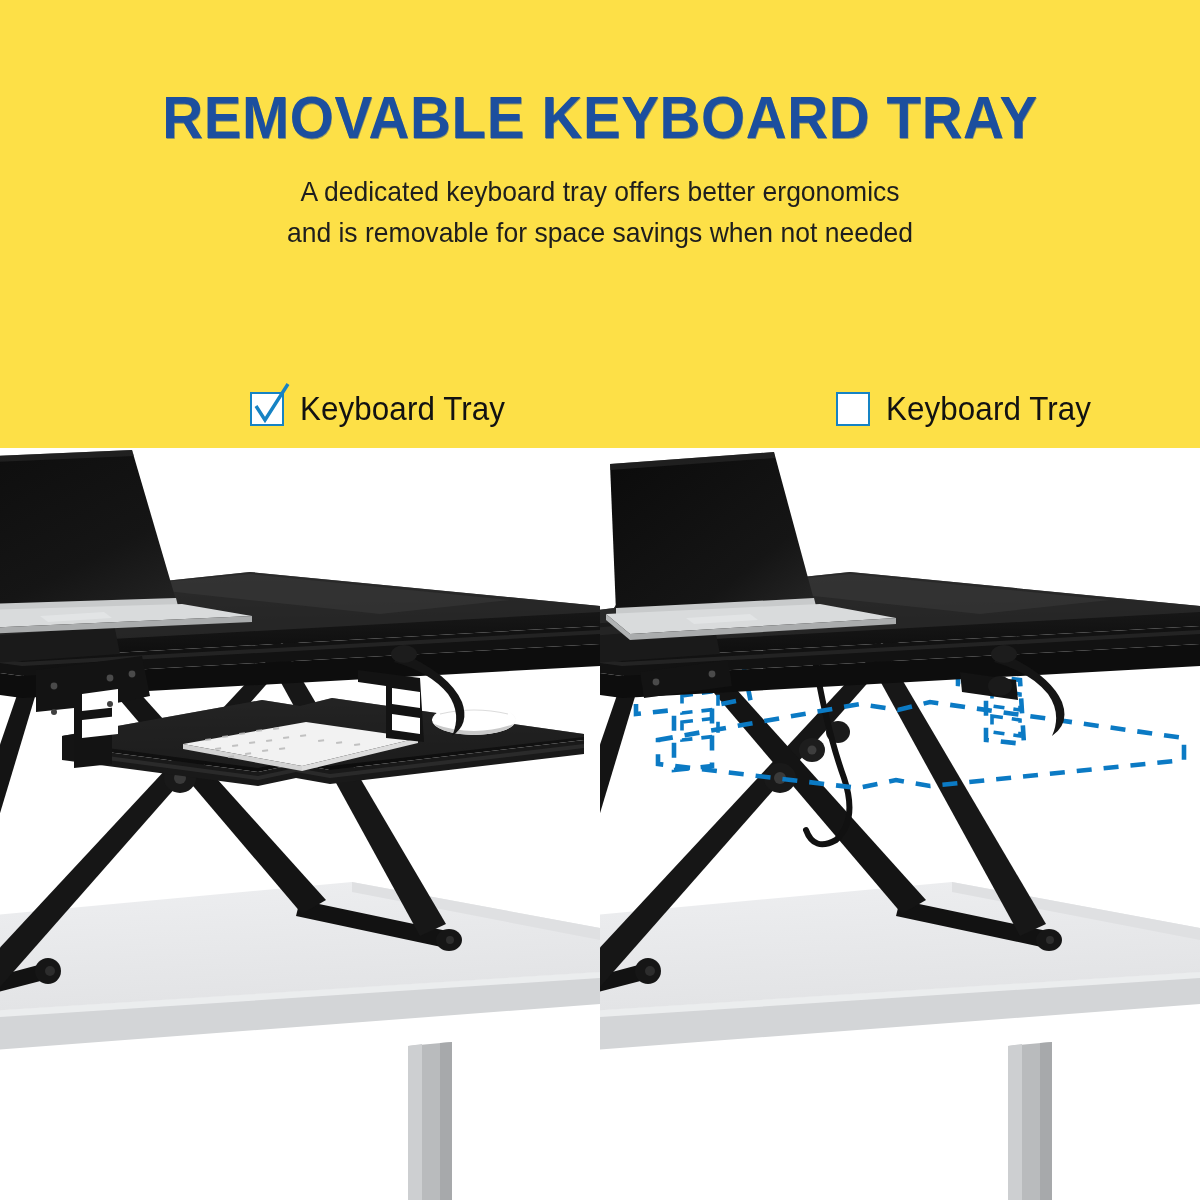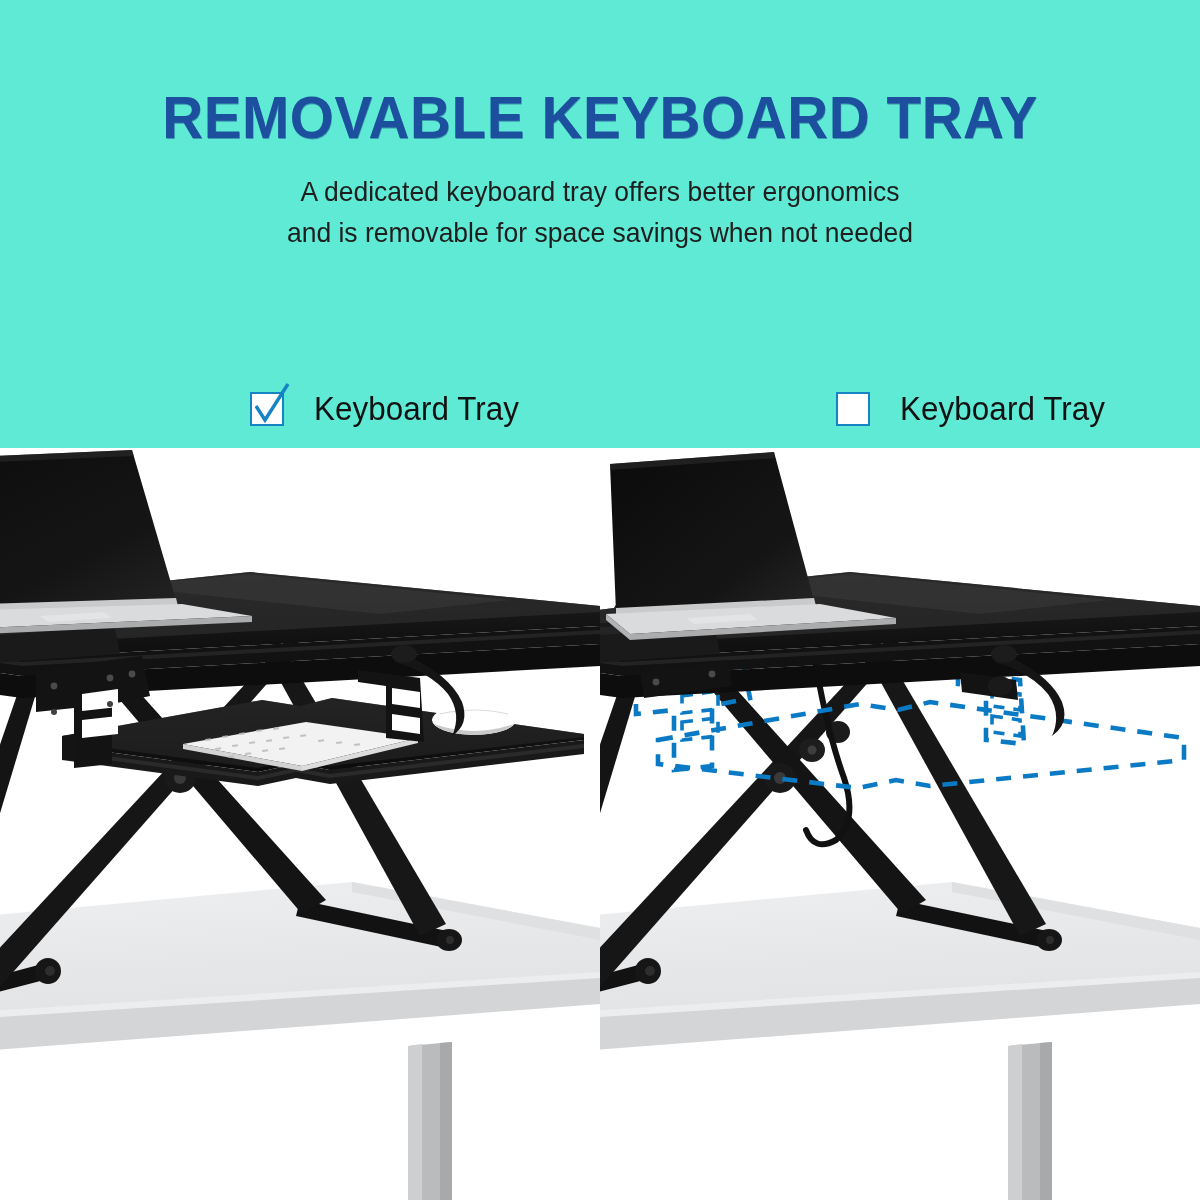--- a/index.html
+++ b/index.html
@@ -11,21 +11,21 @@
     width: 1200px;
     height: 1200px;
     overflow: hidden;
     font-family: "Liberation Sans", sans-serif;
     position: relative;
   }
   #page {
     position: relative;
     width: 1200px;
     height: 1200px;
-    background: #5eead4;
+    background: #fde047;
   }
 
   
   .header {
     position: absolute;
     top: 0;
     left: 0;
     width: 1200px;
     text-align: center;
   }
@@ -59,21 +59,21 @@
     position: absolute;
     top: 383px;
     left: 0;
     width: 1200px;
     height: 60px;
   }
   .legend {
     position: absolute;
     display: flex;
     align-items: center;
-    gap: 30px;
+    gap: 16px;
     height: 52px;
   }
   .legend.left  { left: 250px; }
   .legend.right { left: 836px; }
 
   .checkbox {
     position: relative;
     width: 34px;
     height: 34px;
     box-sizing: border-box;

